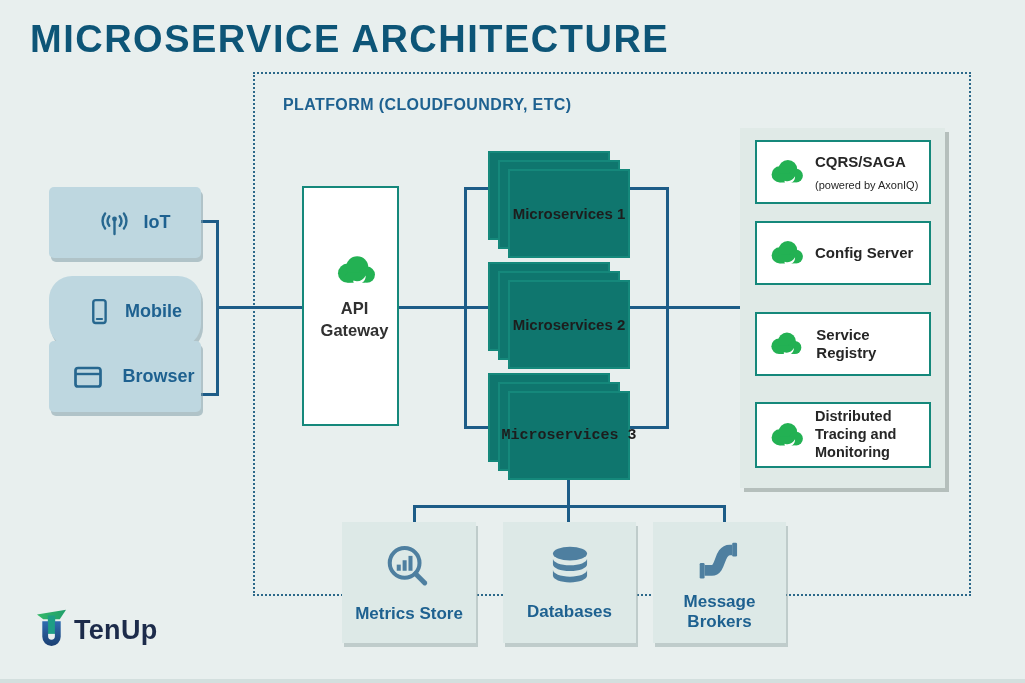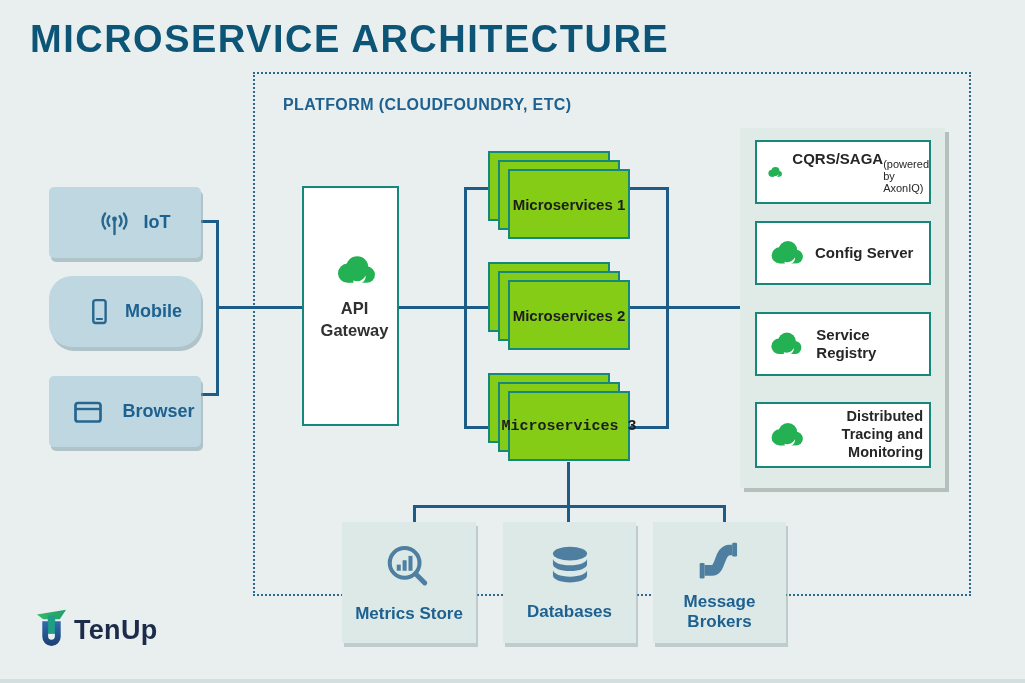--- a/index.html
+++ b/index.html
@@ -28,31 +28,31 @@
           color:var(--steel-text);font-weight:bold;font-size:18px;padding-left:16px;}
   .client svg{flex:0 0 auto;}
 
   .gw{position:absolute;left:302px;top:186px;width:97px;height:240px;background:#fff;
       border:2px solid var(--teal-border);z-index:2;display:flex;flex-direction:column;
       align-items:center;box-sizing:border-box;padding-left:8px;}
   .gw svg{margin-top:66px;}
   .gw-label{margin-top:9px;font-size:16.5px;font-weight:bold;color:var(--dark-text);
             text-align:center;line-height:1.35;}
 
-  .stack-card{position:absolute;width:122px;height:70px;background:#84cc16;
+  .stack-card{position:absolute;width:122px;height:89px;background:#0f766e;
               border:2px solid var(--teal-border);z-index:2;box-sizing:border-box;}
   .stack-front{display:flex;align-items:center;justify-content:center;font-size:15px;
                font-weight:bold;color:#1d1d1d;white-space:nowrap;z-index:3;}
 
   .panel{position:absolute;left:740px;top:128px;width:205px;height:360px;background:var(--panel-bg);
          box-shadow:4px 4px 0 rgba(146,158,155,.6);z-index:2;}
   .svc{position:absolute;left:15px;width:176px;height:64px;background:#fff;
        border:2px solid var(--teal-border);display:flex;align-items:center;gap:9px;
        padding-left:9px;box-sizing:border-box;}
-  .svc-text{display:flex;flex-direction:row;justify-content:center;}
+  .svc-text{display:flex;flex-direction:column;justify-content:center;}
   .svc-title{font-size:15px;font-weight:bold;color:#262626;line-height:1.22;}
   .svc-sub{font-size:11px;color:#262626;margin-top:8px;}
 
   .infra{position:absolute;top:522px;height:121px;background:var(--infra-box-bg);
          box-shadow:2px 4px 0 rgba(150,170,168,.5);z-index:2;display:flex;
          flex-direction:column;align-items:center;justify-content:center;gap:7px;}
   .infra-label{font-size:17px;font-weight:bold;color:var(--steel-text);text-align:center;
                line-height:1.2;max-width:110px;}
 
   .logo{position:absolute;left:36px;top:606px;display:flex;align-items:center;gap:7px;z-index:2;}
@@ -122,21 +122,21 @@
     </svg>
     <span>IoT</span>
   </div>
   <div class="client" style="top:276px;border-radius:23px;">
     <svg width="30" height="32" viewBox="0 0 34 34">
       <rect x="10.5" y="3.5" width="14" height="26" rx="2.8" fill="none" stroke="#27678f" stroke-width="2.7"></rect>
       <path d="M14.5 25 H20.5" stroke="#27678f" stroke-width="2.2" stroke-linecap="round"></path>
     </svg>
     <span>Mobile</span>
   </div>
-  <div class="client" style="top:376px;gap:17px;">
+  <div class="client" style="top:341px;gap:17px;">
     <svg width="34" height="30" viewBox="0 0 34 30">
       <rect x="4.5" y="6" width="25" height="18.5" rx="2.6" fill="none" stroke="#27678f" stroke-width="2.7"></rect>
       <path d="M4.5 12 H29.5" stroke="#27678f" stroke-width="2.4"></path>
     </svg>
     <span>Browser</span>
   </div>
 
   <div class="gw">
     <svg width="48" height="34" viewBox="0 0 64 46">
         <use href="#sym-cloud"></use>
@@ -188,21 +188,21 @@
           <use href="#sym-cloud"></use>
         </svg>
       <div class="svc-text">
         <div class="svc-title">Service Registry</div>
       </div>
     </div>
     <div class="svc" style="top:274px;height:66px;">
       <svg width="40" height="29" viewBox="0 0 64 46">
           <use href="#sym-cloud"></use>
         </svg>
-      <div class="svc-text" style="max-width:108px;text-align:right;">
+      <div class="svc-text" style="max-width:108px;">
         <div class="svc-title" style="font-size:14.5px;">Distributed Tracing and Monitoring</div>
       </div>
     </div>
   </div>
 
   <div class="infra" style="left:342px;width:134px;">
     <svg width="56" height="56" viewBox="0 0 64 64">
       <circle cx="27" cy="25" r="17" fill="none" stroke="var(--icon-steel)" stroke-width="4.6"></circle>
       <rect x="18" y="27" width="4.6" height="7" fill="var(--icon-steel)"></rect>
       <rect x="24.7" y="22" width="4.6" height="12" fill="var(--icon-steel)"></rect>

